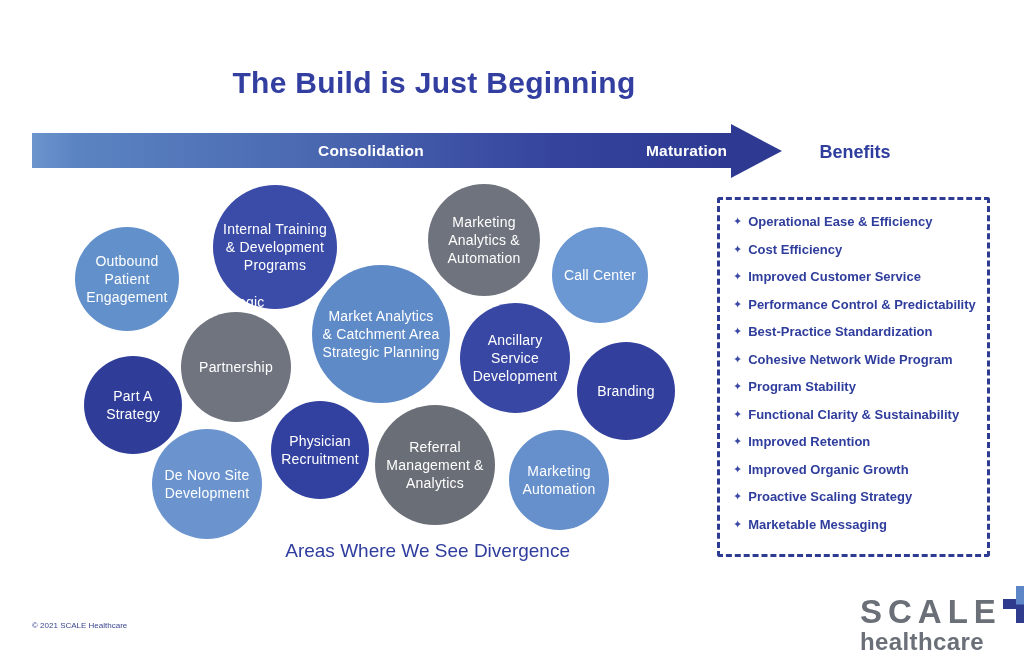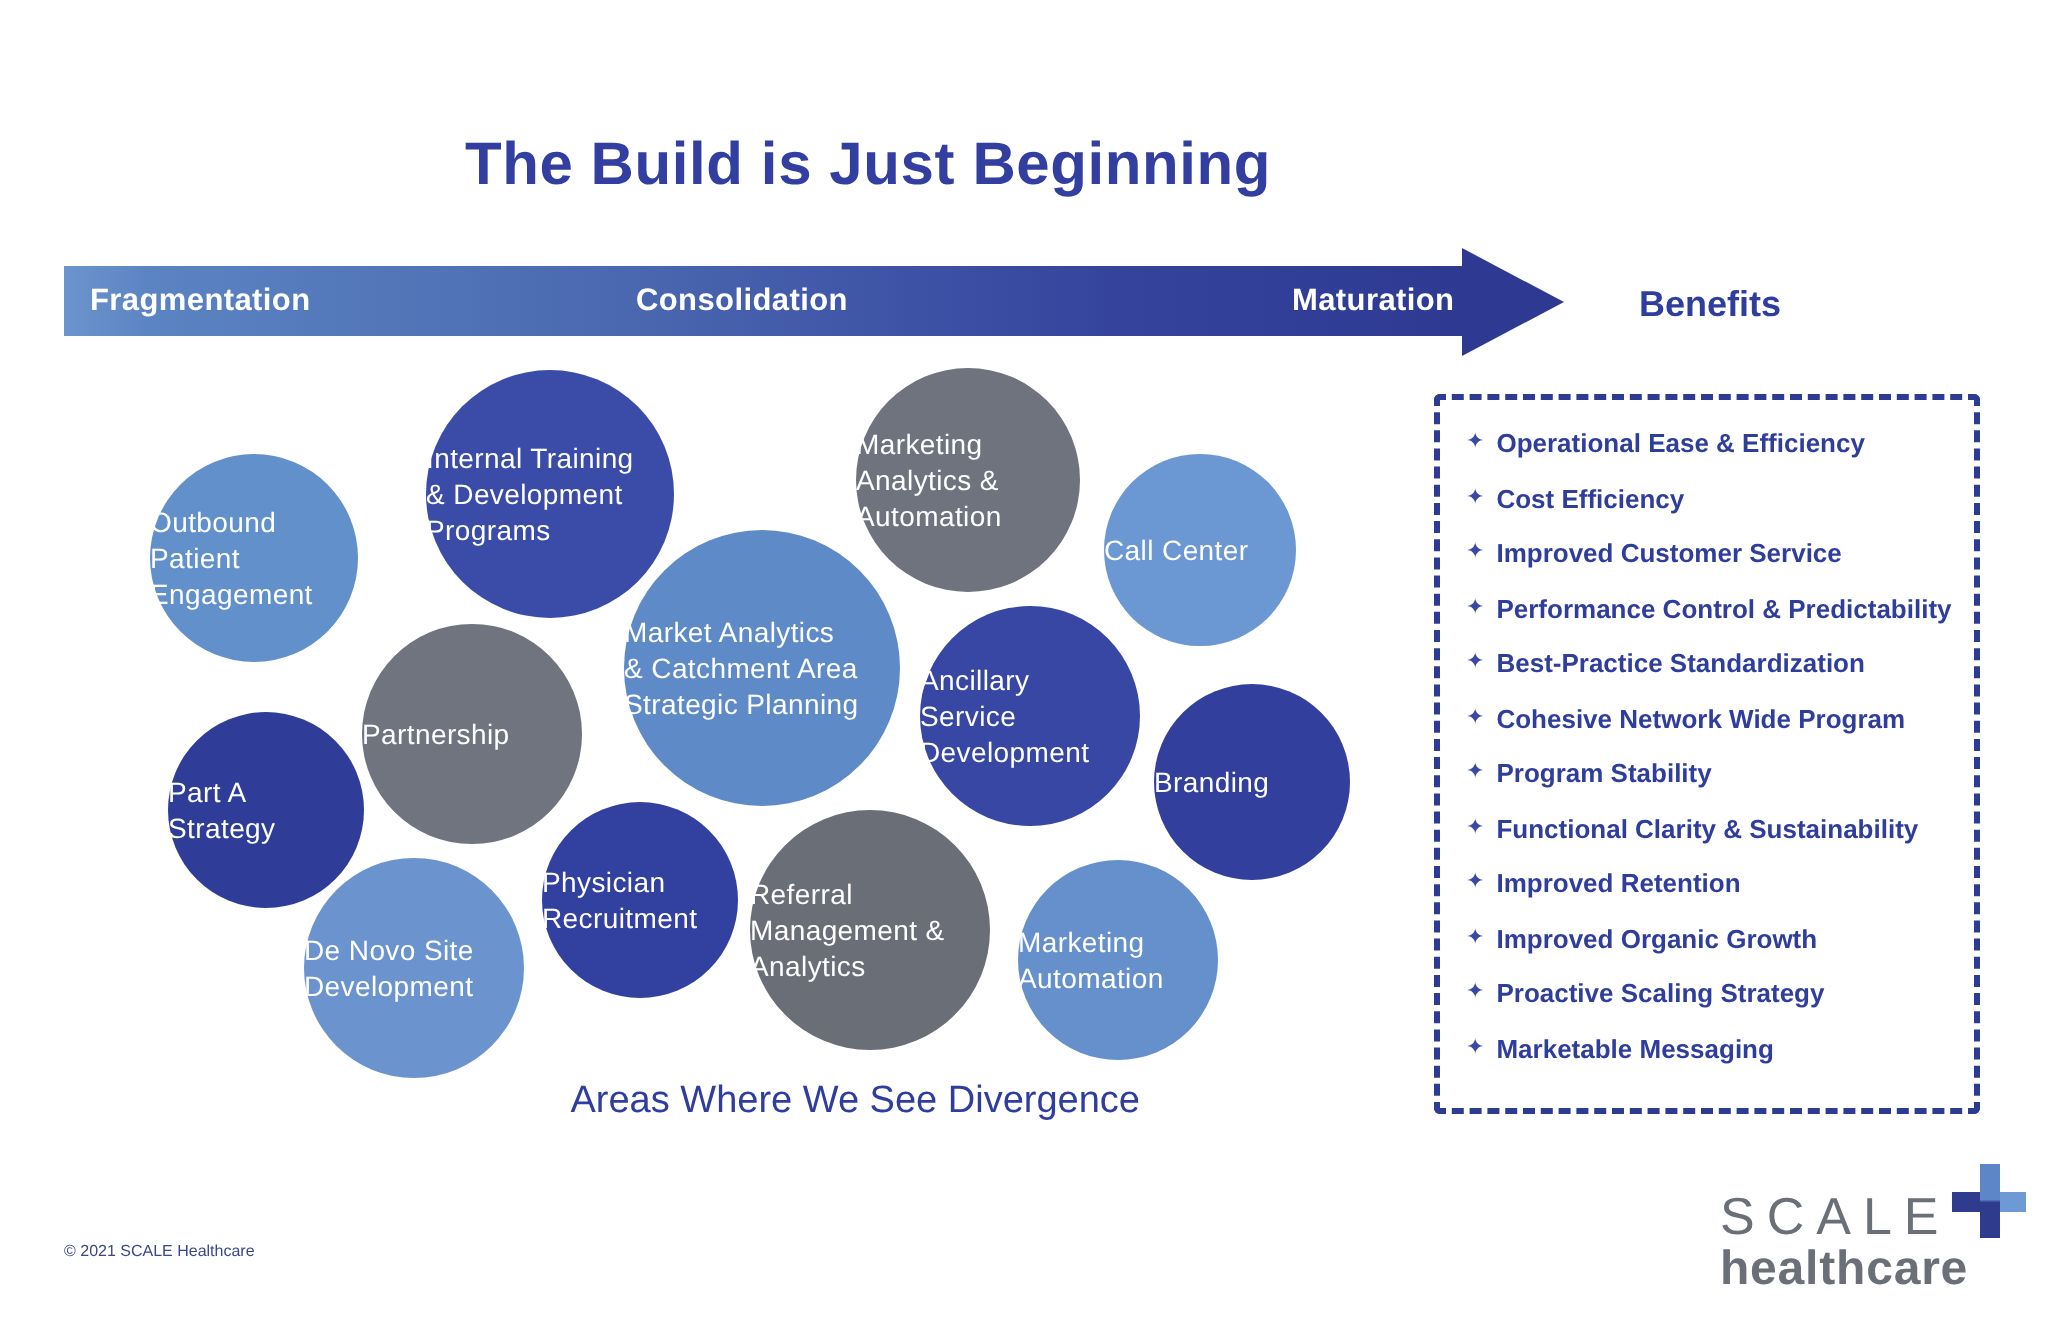--- a/index.html
+++ b/index.html
@@ -84,21 +84,21 @@
     line-height: 17px;
     margin-right: 6px;
     color: #3A49A5;
   }
   
   .bubble {
     position: absolute;
     border-radius: 50%;
     display: flex;
     flex-direction: column;
-    align-items: flex-start;
+    align-items: center;
     justify-content: center;
     text-align: center;
     color: #ffffff;
     font-size: 14px;
     font-weight: 500;
     line-height: 1.3;
     letter-spacing: 0.2px;
   }
   .divergence {
     position: absolute;
@@ -119,22 +119,22 @@
   .logo {
     position: absolute;
     right: 24px; top: 577px;
     width: 140px;
   }
   .logo-top {
     display: flex;
     align-items: center;
   }
   .logo-scale {
-    font-size: 26px;
-    font-weight: 400;
+    font-size: 33px;
+    font-weight: 700;
     letter-spacing: 6px;
     color: #6A6F78;
     margin-top: 16px;
   }
   .plus {
     position: relative;
     width: 37px; height: 37px;
     margin-left: 1px;
     flex: 0 0 auto;
   }
@@ -161,21 +161,20 @@
   }
 </style>
 </head>
 <body>
 
 <div class="stage">
 
   <h1 class="title">The Build is Just Beginning</h1>
 
   <div class="arrow-bar">
-    <span class="stage-label frag">Fragmentation</span>
     <span class="stage-label cons">Consolidation</span>
     <span class="stage-label matu">Maturation</span>
   </div>
   <div class="arrow-head"></div>
 
   <div class="benefits-heading">Benefits</div>
 
   <div class="benefits-box">
     <ul class="benefits-list" id="benefits-list">
         <li>

